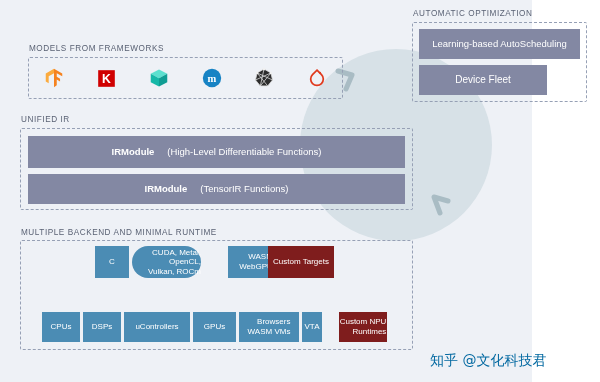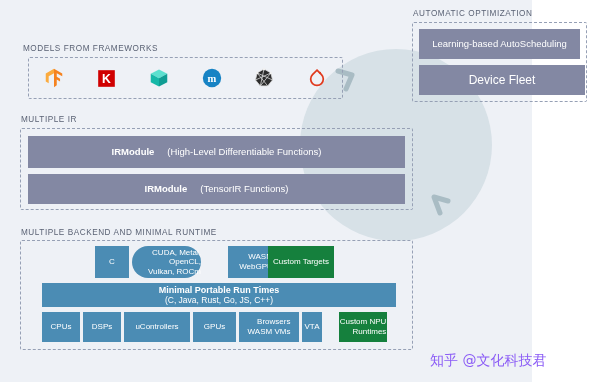--- a/index.html
+++ b/index.html
@@ -72,29 +72,29 @@
     box-sizing: border-box;
     display: flex;
     align-items: center;
     justify-content: center;
     color: #ffffff;
     text-align: right;
     line-height: 1.2;
   }
   .bar-purple { background: #8388a3; }
   .bar-blue   { background: #4b8cb4; }
-  .bar-gray   { background: #15803d; }
+  .bar-gray   { background: #7f1d1d; }
 
   .ir-label-bold { font-weight: bold; font-size: 9.5px; }
   .ir-label-norm { font-size: 9.5px; margin-left: 13px; }
 
   
   #autoopt-box { left: 412px; top: 22px; width: 175px; height: 80px; }
   #autoopt-1 { left: 419px; top: 29px; width: 161px; height: 30px; font-size: 9.5px; }
-  #autoopt-2 { left: 419px; top: 65px; width: 166px; height: 30px; font-size: 12px; }
+  #autoopt-2 { left: 419px; top: 65px; width: 128px; height: 30px; font-size: 10px; }
 
   
   #unifiedir-box { left: 20px; top: 128px; width: 393px; height: 82px; }
   #ir-1 { left: 28px; top: 136px; width: 377px; height: 32px; }
   #ir-2 { left: 28px; top: 174px; width: 377px; height: 30px; }
 
   
   #backend-box { left: 20px; top: 240px; width: 393px; height: 110px; }
 
   .row-top-item { top: 246px; height: 32px; font-size: 8px; }
@@ -105,39 +105,39 @@
     flex-direction: column; justify-content: center;
   }
   #runtime-bar .rt-1 { font-weight: bold; font-size: 9px; }
   #runtime-bar .rt-2 { font-size: 8.5px; }
 
   
   #watermark {
     position: absolute;
     left: 430px; top: 352px;
     font-size: 14px;
-    color: #8b5cf6;
+    color: #0369a1;
     font-family: "DejaVu Sans", sans-serif;
     white-space: nowrap;
   }
 </style>
 </head>
 <body>
 
 <div id="stage">
 
   <svg id="cycle-circle" viewBox="0 0 200 200">
     <circle cx="100" cy="100" r="96" fill="#d7e1e7"></circle>
     <path d="M 42 26 L 56 30 L 50 44" fill="none" stroke="#a9bcc4" stroke-width="5" stroke-linecap="round" stroke-linejoin="round"></path>
     <path d="M 152 156 L 138 152 L 144 168" fill="none" stroke="#a9bcc4" stroke-width="5" stroke-linecap="round" stroke-linejoin="round"></path>
   </svg>
 
   <div id="right-gutter"></div>
 
-  <div class="section-title" style="left:23px; top:44px;">MODELS FROM FRAMEWORKS</div>
+  <div class="section-title" style="left:29px; top:44px;">MODELS FROM FRAMEWORKS</div>
 
   <div class="dash-box" id="frameworks-box"></div>
 
   <div class="fw-icons">
 
     <span class="fw-icon">
       <svg viewBox="0 0 24 24" width="22" height="22">
         <path d="M12 2 L21 7.2 L21 10.2 L15 6.9 L15 10.6 L18.6 12.7 L18.6 15.8 L15 13.7 L15 20 L12 22 Z" fill="#f5821f"></path>
         <path d="M12 2 L3 7.2 L3 15.8 L6.2 17.7 L6.2 10.2 L12 6.8 Z" fill="#fbab3e"></path>
       </svg>
@@ -192,21 +192,21 @@
   </div>
 
   <div class="section-title" style="left:413px; top:9px;">AUTOMATIC OPTIMIZATION</div>
 
   <div class="dash-box" id="autoopt-box"></div>
 
   <div class="bar bar-purple" id="autoopt-1">Learning-based AutoScheduling</div>
 
   <div class="bar bar-purple" id="autoopt-2">Device Fleet</div>
 
-  <div class="section-title" style="left:21px; top:115px;">MULTIPLE IR</div>
+  <div class="section-title" style="left:21px; top:115px;">UNIFIED IR</div>
 
   <div class="dash-box" id="unifiedir-box"></div>
 
   <div class="bar bar-purple" id="ir-1">
     <span class="ir-label-bold">IRModule</span>
     <span class="ir-label-norm">(High-Level Differentiable Functions)</span>
   </div>
 
   <div class="bar bar-purple" id="ir-2">
     <span class="ir-label-bold">IRModule</span>
@@ -217,24 +217,20 @@
 
   <div class="dash-box" id="backend-box"></div>
 
   <div class="bar bar-blue row-top-item" style="left:95px; width:34px;">C</div>
   <div class="bar bar-blue row-top-item" style="left:132px; width:69px; white-space:pre-line;border-radius:16px;">CUDA, Metal, OpenCL,
 Vulkan, ROCm</div>
   <div class="bar bar-blue row-top-item" style="left:228px; width:56px; white-space:pre-line;">WASM
 WebGPU</div>
   <div class="bar bar-gray row-top-item" style="left:268px; width:66px;">Custom Targets</div>
 
-  <div class="bar bar-blue" id="runtime-bar">
-    <span class="rt-1">Minimal Portable Run Times</span>
-    <span class="rt-2">(C, Java, Rust, Go, JS, C++)</span>
-  </div>
 
   <div class="bar bar-blue row-bot-item" style="left:42px; width:38px;">CPUs</div>
   <div class="bar bar-blue row-bot-item" style="left:124px; width:66px;">uControllers</div>
   <div class="bar bar-blue row-bot-item" style="left:83px; width:38px;">DSPs</div>
   <div class="bar bar-blue row-bot-item" style="left:239px; width:60px; white-space:pre-line;">Browsers
 WASM VMs</div>
   <div class="bar bar-blue row-bot-item" style="left:193px; width:43px;">GPUs</div>
   <div class="bar bar-blue row-bot-item" style="left:302px; width:20px;">VTA</div>
   <div class="bar bar-gray row-bot-item" style="left:339px; width:48px; white-space:pre-line;">Custom NPU
 Runtimes</div>

